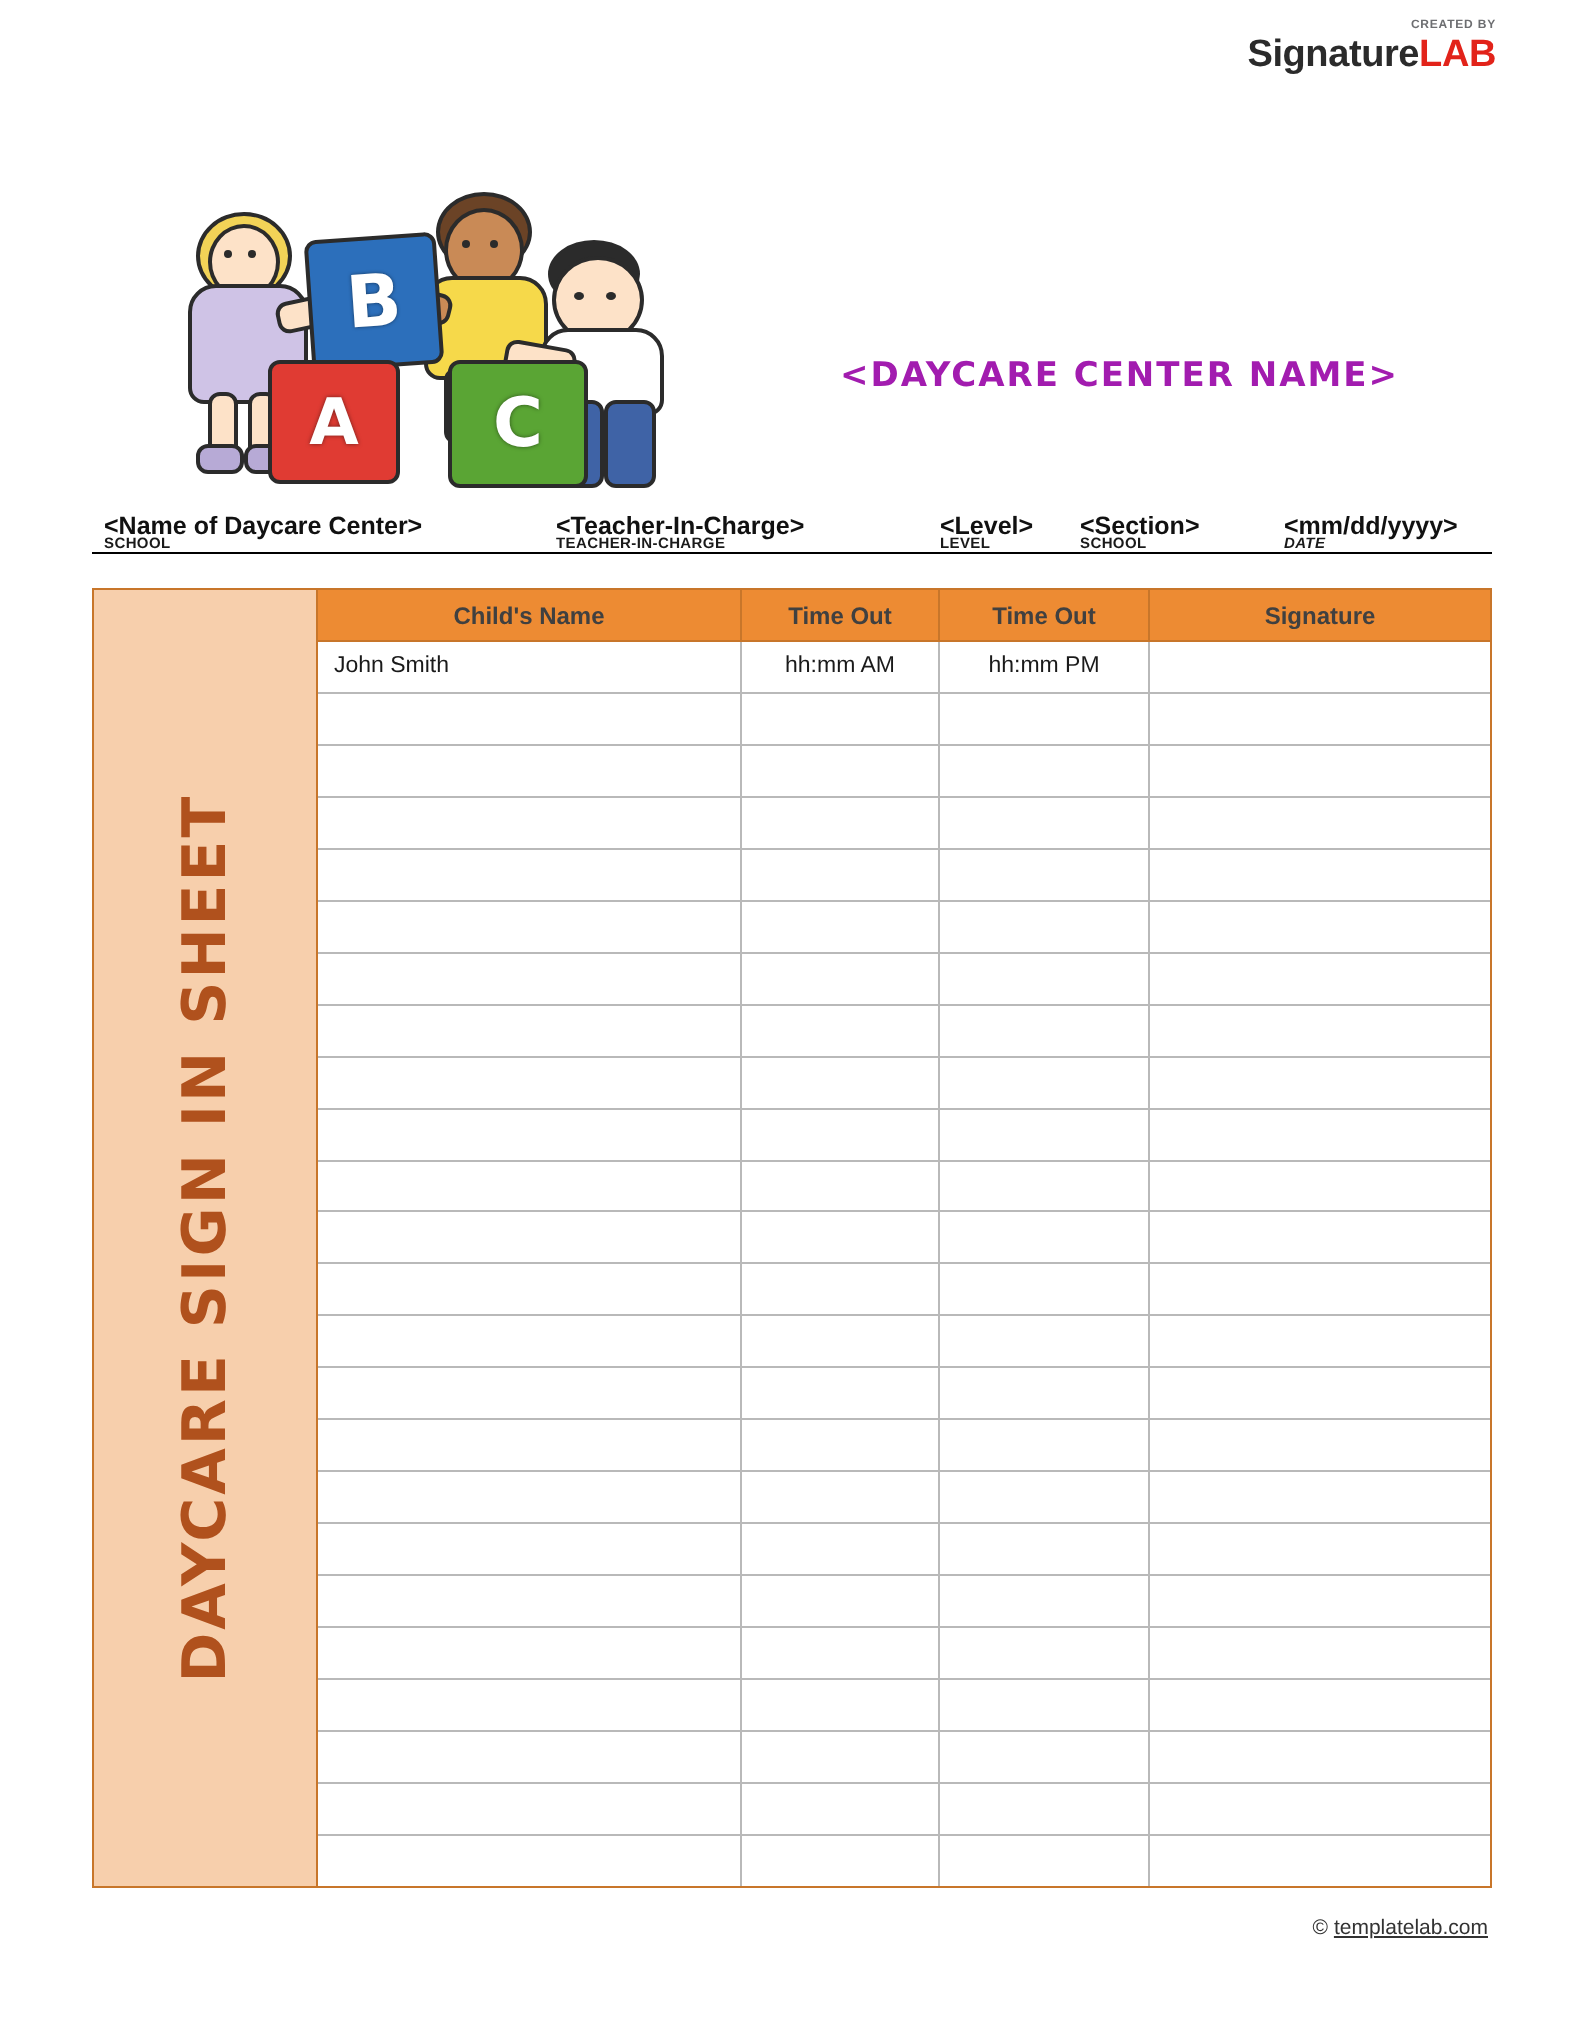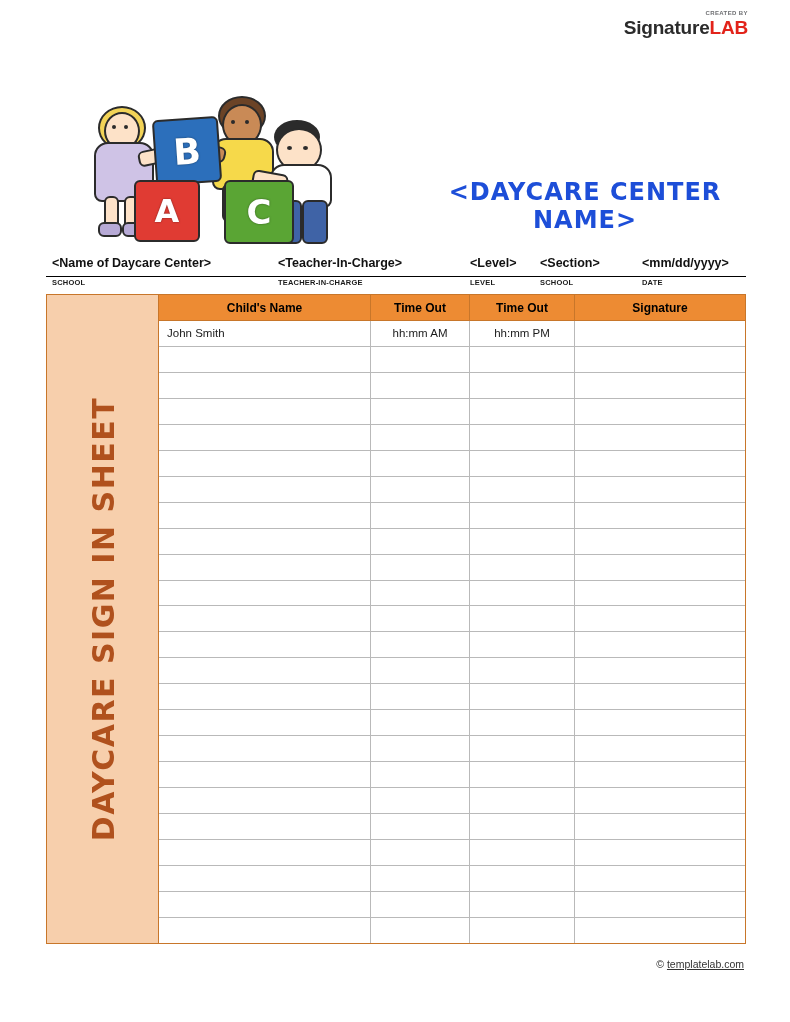--- a/index.html
+++ b/index.html
@@ -116,25 +116,24 @@
     position: absolute;
     border-radius: 50%;
   }
 
   
   .center-name {
     position: absolute;
     left: 420px;
     top: 178px;
     width: 330px;
-    text-align: center;
     font-family: "DejaVu Sans", sans-serif;
-    font-size: 24px;
-    font-weight: bold;
-    color: #1d4ed8;
+    font-size: 17px;
+    font-weight: bold;
+    color: #a21caf;
     letter-spacing: 1px;
   }
 
   
   .info-rule {
     position: absolute;
     left: 46px;
     top: 276px;
     width: 700px;
     height: 1px;
@@ -143,21 +142,21 @@
   .info-row {
     position: absolute;
     left: 46px;
     top: 256px;
     width: 700px;
     height: 20px;
   }
   .info-label-row {
     position: absolute;
     left: 46px;
-    top: 278px;
+    top: 267px;
     width: 700px;
     height: 14px;
   }
   .info-val {
     position: absolute;
     font-size: 12.5px;
     font-weight: bold;
     color: #111111;
     white-space: nowrap;
   }
@@ -212,21 +211,21 @@
     background: #ed8b33;
     border-bottom: 1px solid #c8762a;
     box-sizing: border-box;
   }
   .head-cell {
     display: flex;
     align-items: center;
     justify-content: center;
     font-size: 12px;
     font-weight: bold;
-    color: #000000;
+    color: #404040;
     border-right: 1px solid #c8762a;
     box-sizing: border-box;
   }
   .head-cell:last-child { border-right: none; }
   .body-rows { flex: 1; display: flex; flex-direction: column; justify-content: space-between; }
   .row {
     display: flex;
     flex: 1;
     border-bottom: 1px solid #b9b9b9;
     box-sizing: border-box;
@@ -345,21 +344,21 @@
   <span class="info-val" style="left:424px;">&lt;Level&gt;</span>
   <span class="info-val" style="left:494px;">&lt;Section&gt;</span>
   <span class="info-val" style="left:596px;">&lt;mm/dd/yyyy&gt;</span>
 </div>
 <div class="info-rule"></div>
 <div class="info-label-row">
   <span class="info-cap" style="left:6px;">SCHOOL</span>
   <span class="info-cap" style="left:232px;">TEACHER-IN-CHARGE</span>
   <span class="info-cap" style="left:424px;">LEVEL</span>
   <span class="info-cap" style="left:494px;">SCHOOL</span>
-  <span class="info-cap" style="left:596px;">DATE</span>
+  <span class="info-cap" style="left:596px;font-style:italic;">DATE</span>
 </div>
 
 <div class="sheet">
   <div class="spine">
     <div class="spine-text">DAYCARE SIGN IN SHEET</div>
   </div>
   <div class="grid">
     <div class="head-row">
       <div class="head-cell c-name" style="justify-content:center;padding-left:0;">Child's Name</div>
       <div class="head-cell c-out1">Time Out</div>

